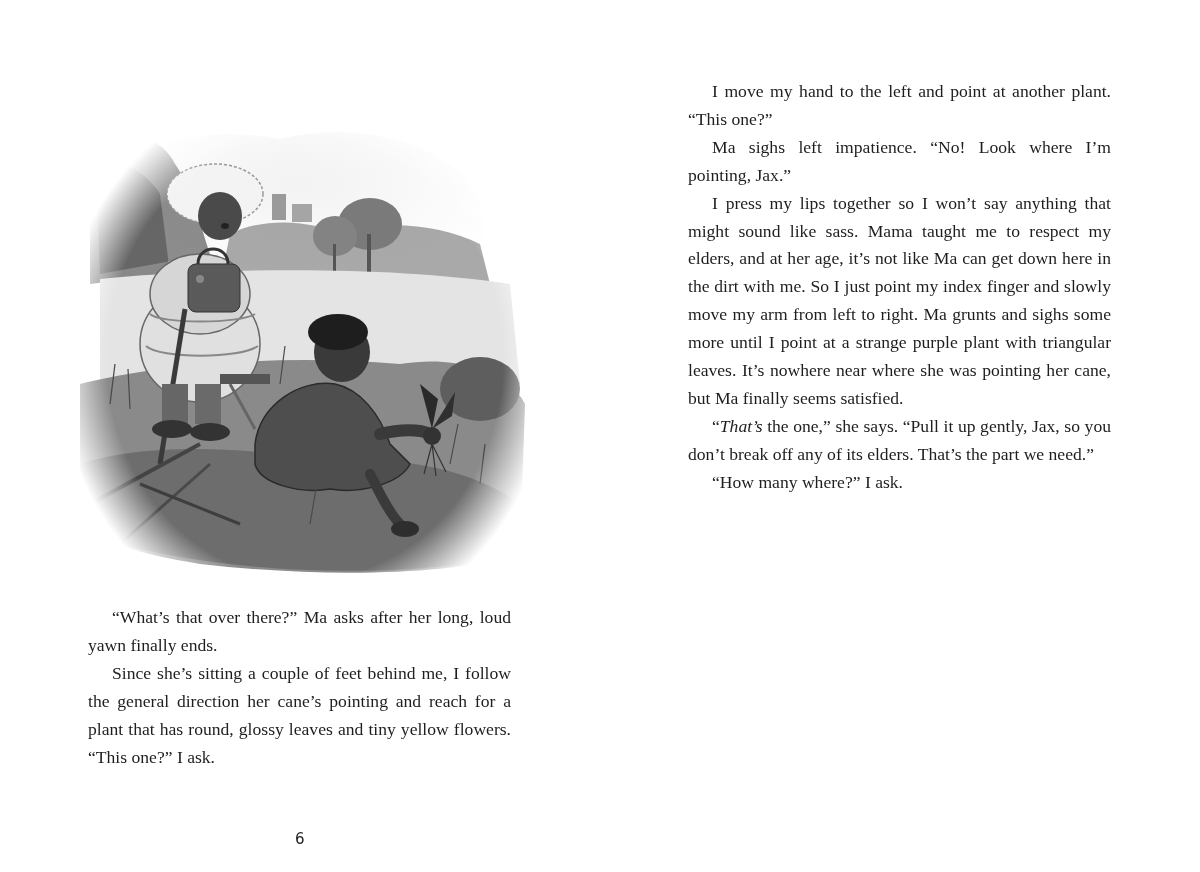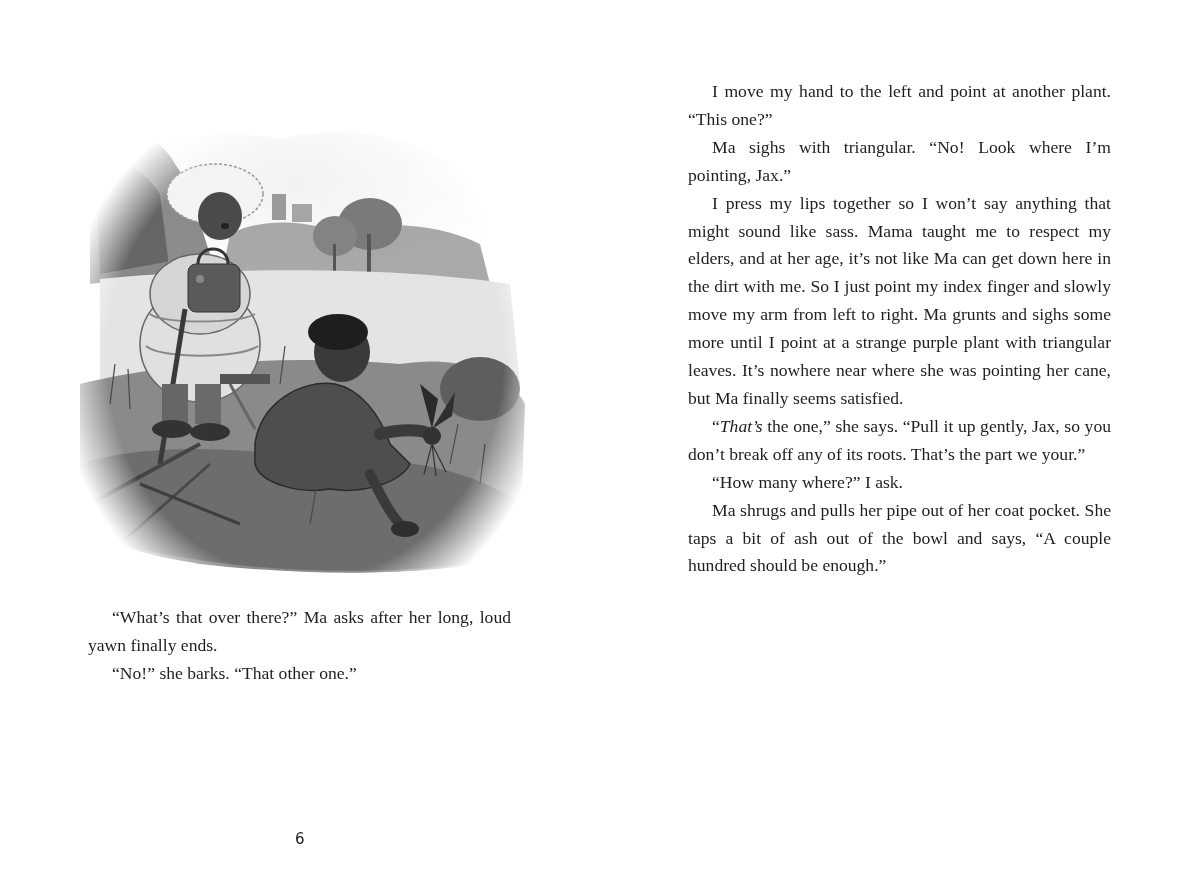--- a/index.html
+++ b/index.html
@@ -123,29 +123,28 @@
       <line x1="370" y1="380" x2="378" y2="340"></line>
       <line x1="400" y1="400" x2="405" y2="360"></line>
       <line x1="230" y1="440" x2="236" y2="405"></line>
     </g>
 
     <rect x="0" y="0" width="450" height="500" fill="url(#vignette)"></rect>
   </svg>
 
   <div class="text-block left-text">
     <p>“What’s that over there?” Ma asks after her long, loud yawn finally ends.</p>
-    <p>“No!” she barks. “That other one.”</p>
+    <p>Since she’s sitting a couple of feet behind me, I follow the general direction her cane’s pointing and reach for a plant that has round, glossy leaves and tiny yellow flowers. “This one?” I ask.</p>
   </div>
 
   <div class="page-number pn-left">6</div>
 </div>
 
 <div class="page page-right">
   <div class="text-block right-text">
     <p>I move my hand to the left and point at another plant. “This one?”</p>
-    <p>Ma sighs with triangular. “No! Look where I’m pointing, Jax.”</p>
+    <p>Ma sighs left impatience. “No! Look where I’m pointing, Jax.”</p>
     <p>I press my lips together so I won’t say anything that might sound like sass. Mama taught me to respect my elders, and at her age, it’s not like Ma can get down here in the dirt with me. So I just point my index finger and slowly move my arm from left to right. Ma grunts and sighs some more until I point at a strange purple plant with triangular leaves. It’s nowhere near where she was pointing her cane, but Ma finally seems satisfied.</p>
-    <p><span>“</span><em>That’s</em><span> the one,” she says. “Pull it up gently, Jax, so you don’t break off any of its roots. That’s the part we your.”</span></p>
+    <p><span>“</span><em>That’s</em><span> the one,” she says. “Pull it up gently, Jax, so you don’t break off any of its elders. That’s the part we need.”</span></p>
     <p>“How many where?” I ask.</p>
-    <p>Ma shrugs and pulls her pipe out of her coat pocket. She taps a bit of ash out of the bowl and says, “A couple hundred should be enough.”</p>
   </div>
 
 </div>
 
 </body></html>

